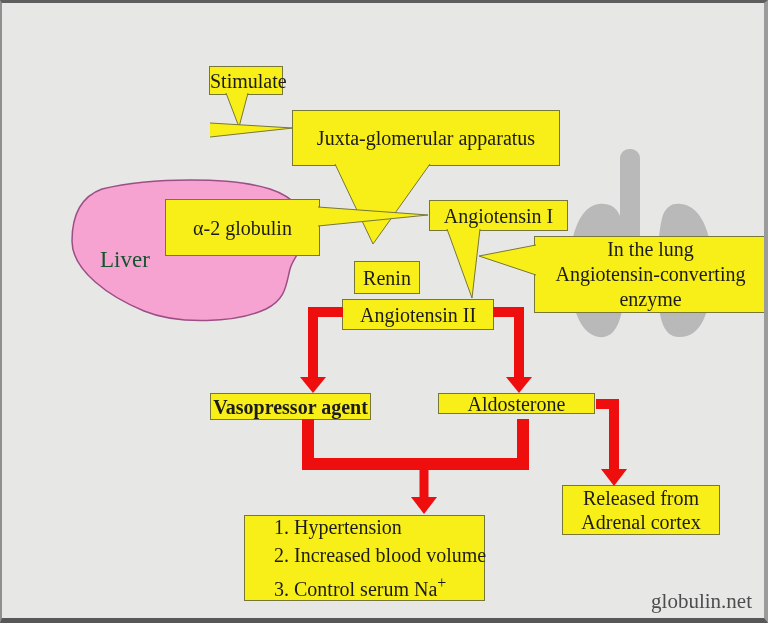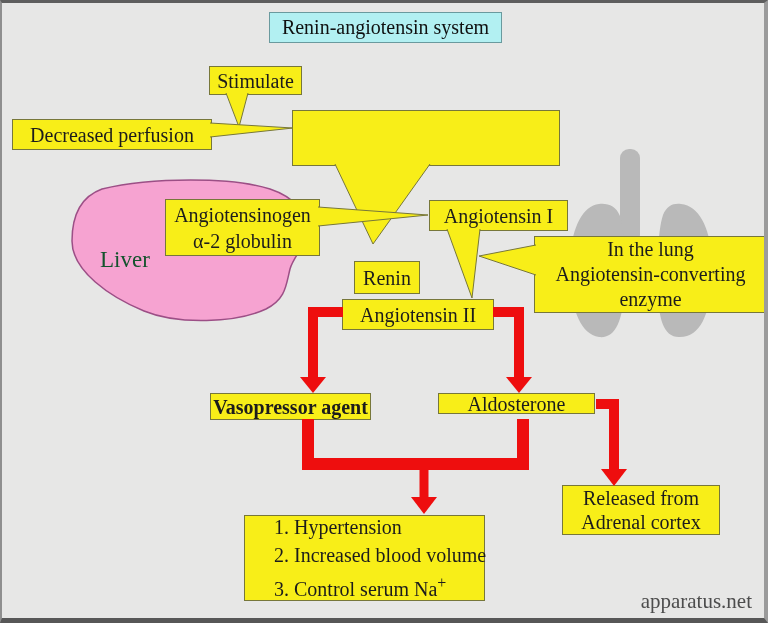--- a/index.html
+++ b/index.html
@@ -49,31 +49,29 @@
 
 <div id="frame">
 
   <svg class="layer" id="bg-layer" viewBox="0 0 768 623">
     <rect class="lung-gray" x="618" y="146" width="20" height="95" rx="9"></rect>
     <path class="lung-gray" d="M 597,201 C 577,203 566,235 568,275 C 570,308 579,331 597,334 C 613,336 621,318 622,288 C 623,250 622,225 618,213 C 614,203 606,200 597,201 Z"></path>
     <path class="lung-gray" d="M 679,201 C 701,203 712,235 710,275 C 708,312 698,334 678,334 C 662,335 656,316 656,286 C 655,248 657,224 661,212 C 665,202 672,200 679,201 Z"></path>
     <path class="liver-shape" d="M 100,186 C 150,174 230,174 268,186 C 292,194 306,210 305,228 C 304,244 292,252 288,266 C 284,282 284,296 264,306 C 234,320 176,322 142,308 C 108,294 70,268 70,238 C 70,214 78,194 100,186 Z"></path>
   </svg>
 
-  <div class="title-box" style="left:267px;top:9px;width:233px;height:31px;">Renin-angiotensin system</div>
 
-  <div class="node" style="left:207px;top:63px;width:93px;height:29px;">Stimulate</div>
+  <div class="node" style="left:207px;top:63px;width:74px;height:29px;">Stimulate</div>
 
-  <div class="node" style="left:10px;top:116px;width:200px;height:31px;">Decreased perfusion</div>
 
   <div class="node" style="left:290px;top:107px;width:268px;height:56px;">
+    <div>Juxta-glomerular apparatus</div>
   </div>
 
   <div class="node" style="left:163px;top:196px;width:155px;height:57px;">
-    <div>Angiotensinogen</div>
     <div>α-2 globulin</div>
   </div>
 
   <div class="liver-label" style="left:98px;top:244px;">Liver</div>
 
   <div class="node" style="left:352px;top:242px;width:66px;height:33px;margin-top:16px;">Renin</div>
 
   <div class="node" style="left:427px;top:197px;width:139px;height:31px;">Angiotensin I</div>
 
   <div class="node" style="left:532px;top:233px;width:233px;height:77px;line-height:25px;">
@@ -92,21 +90,21 @@
     <div>Released from</div>
     <div>Adrenal cortex</div>
   </div>
 
   <div class="node effects" style="left:242px;top:512px;width:241px;height:86px;padding-left:29px;">
     <div>1. Hypertension</div>
     <div>2. Increased blood volume</div>
     <div><span>3. Control serum Na</span><sup>+</sup></div>
   </div>
 
-  <div class="watermark">apparatus.net</div>
+  <div class="watermark">globulin.net</div>
 
   <svg class="layer" id="fg-layer" viewBox="0 0 768 623">
 
     <polygon class="ptr-fill" points="224,90 246,90 237,124"></polygon>
     <path class="ptr-edge" d="M237,124 L224,90 M237,124 L246,90"></path>
 
     <polygon class="ptr-fill" points="208,120 208,134 291,125"></polygon>
     <path class="ptr-edge" d="M291,125 L208,120 M291,125 L208,134"></path>
 
     <polygon class="ptr-fill" points="333,161 428,161 371,241"></polygon>

